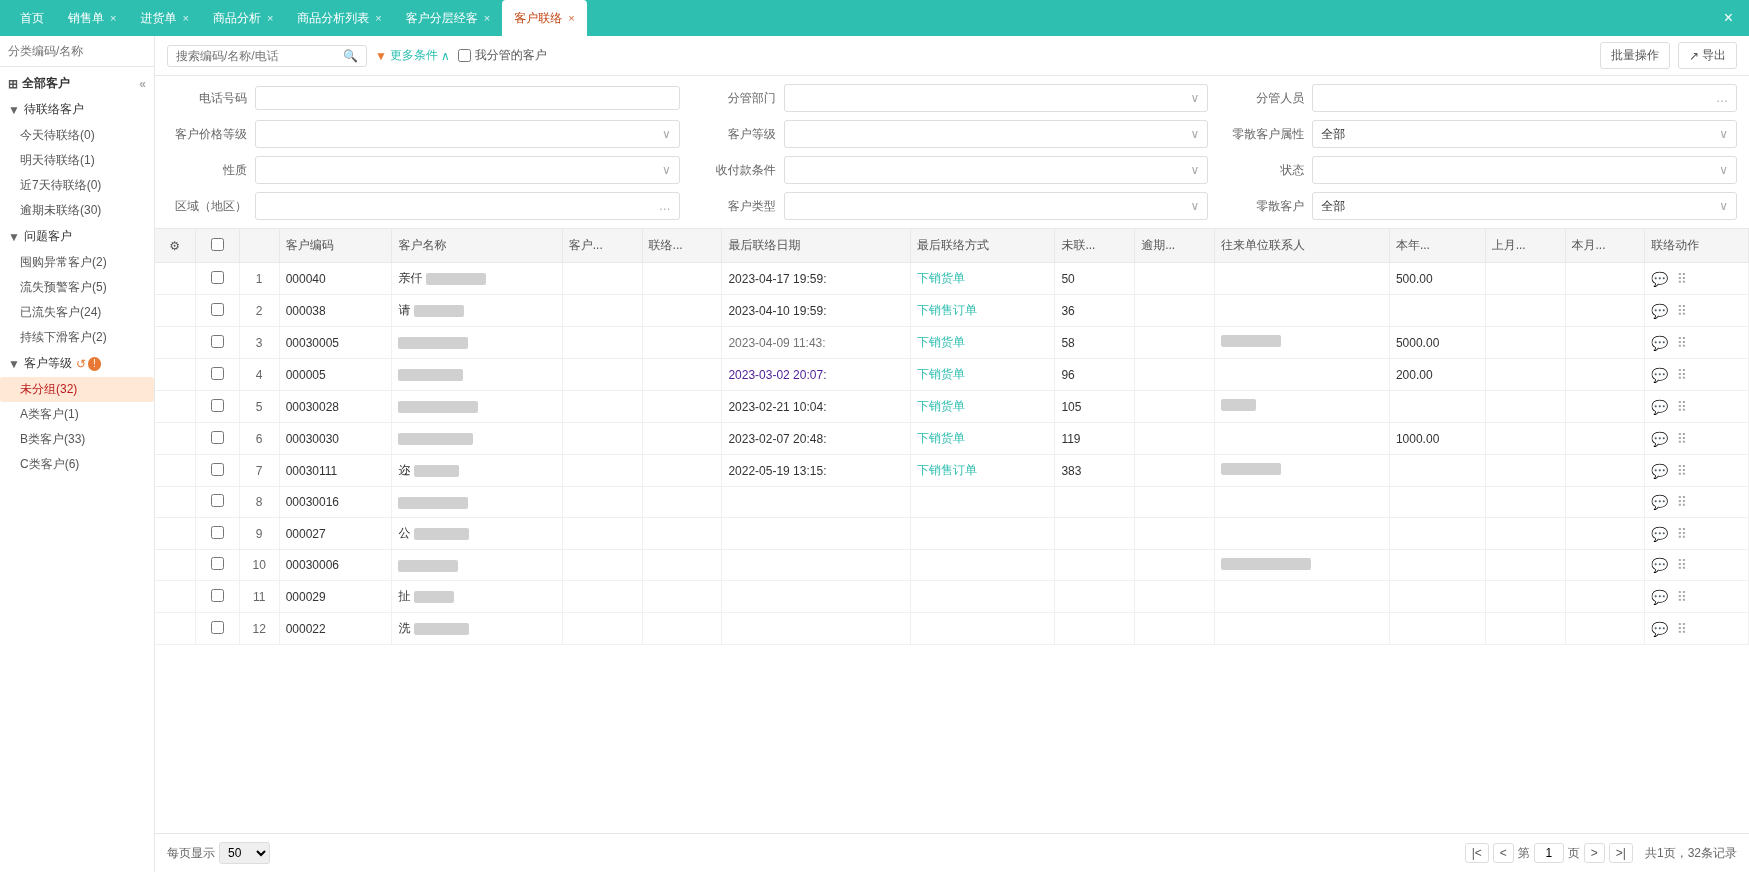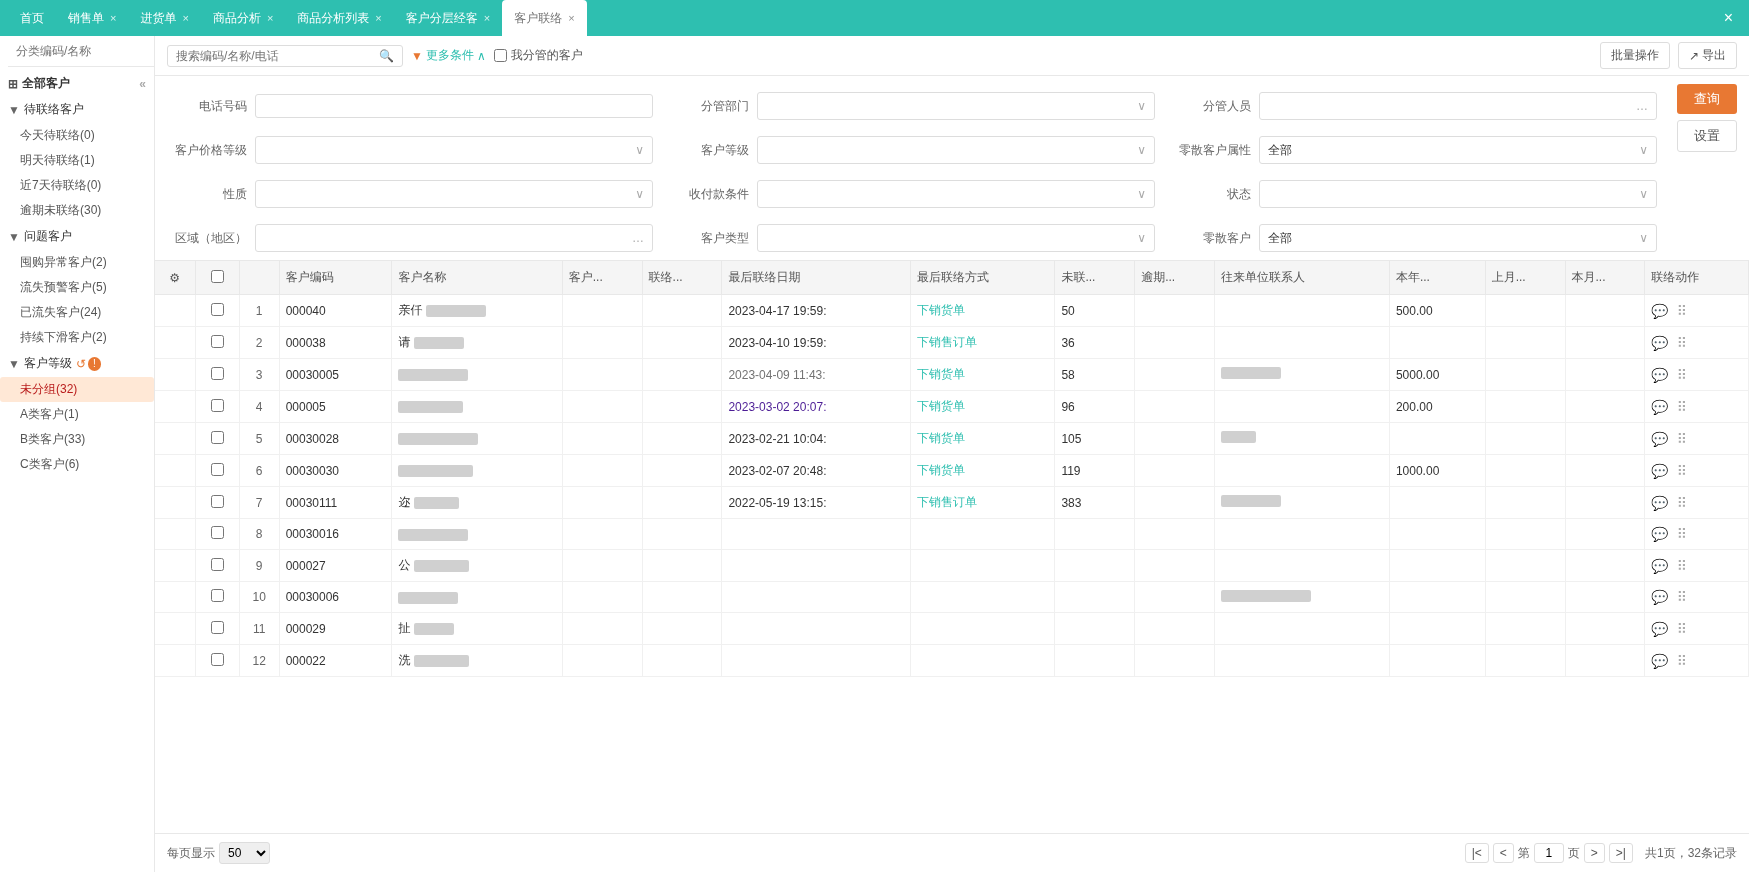--- a/index.html
+++ b/index.html
@@ -26,21 +26,21 @@
     }
     .nav-tab.home { background: transparent; }
     .nav-tab .close-btn {
       margin-left: 6px;
       font-size: 11px;
       opacity: 0.8;
       cursor: pointer;
     }
     .nav-tab.active {
       background: white;
-      color: #737373;
+      color: #c2410c;
       border-radius: 4px 4px 0 0;
     }
     .nav-spacer { flex: 1; }
     .nav-close { color: white; cursor: pointer; padding: 0 8px; font-size: 16px; }
 
     
     .main-layout {
       display: flex;
       height: calc(100vh - 36px);
     }
@@ -53,21 +53,20 @@
       display: flex;
       flex-direction: column;
       overflow-y: auto;
       flex-shrink: 0;
     }
     .sidebar-search {
       display: flex;
       align-items: center;
       padding: 8px;
       border-bottom: 1px solid #e8e8e8;
-      margin-left: 8px;
     }
     .sidebar-search input {
       flex: 1;
       border: none;
       outline: none;
       font-size: 12px;
       color: #999;
     }
     .sidebar-group-header {
       display: flex;
@@ -113,21 +112,21 @@
       background: white;
       border-bottom: 1px solid #e8e8e8;
       gap: 8px;
     }
     .filter-search {
       display: flex;
       align-items: center;
       border: 1px solid #ddd;
       border-radius: 3px;
       padding: 3px 8px;
-      width: 236px;
+      width: 200px;
     }
     .filter-search input { border: none; outline: none; font-size: 12px; flex: 1; }
     .filter-search .icon { color: #aaa; }
     .filter-more {
       display: flex;
       align-items: center;
       color: #2ebfb0;
       cursor: pointer;
       gap: 3px;
     }
@@ -171,21 +170,20 @@
       display: flex;
       align-items: center;
       margin-bottom: 8px;
       gap: 0;
     }
     .filter-cell {
       display: flex;
       align-items: center;
       flex: 1;
       gap: 8px;
-      margin-top: 8px;
     }
     .filter-label {
       color: #666;
       width: 80px;
       text-align: right;
       flex-shrink: 0;
     }
     .filter-input {
       flex: 1;
       border: 1px solid #ddd;
@@ -537,24 +535,20 @@
             <div class="filter-divider"></div>
             <div class="filter-cell">
               <span class="filter-label">零散客户</span>
               <div class="filter-select">
                 <span>全部</span>
                 <span class="caret">∨</span>
               </div>
             </div>
           </div>
         </div>
-        <div class="filter-actions">
-          <button class="btn-query">查询</button>
-          <button class="btn-reset">设置</button>
-        </div>
       </div>
     </div>
 
     <div class="table-container">
       <table>
         <thead>
           <tr>
             <th class="col-settings">⚙</th>
             <th class="checkbox-cell"><input type="checkbox" style=""></th>
             <th class="seq"></th>

